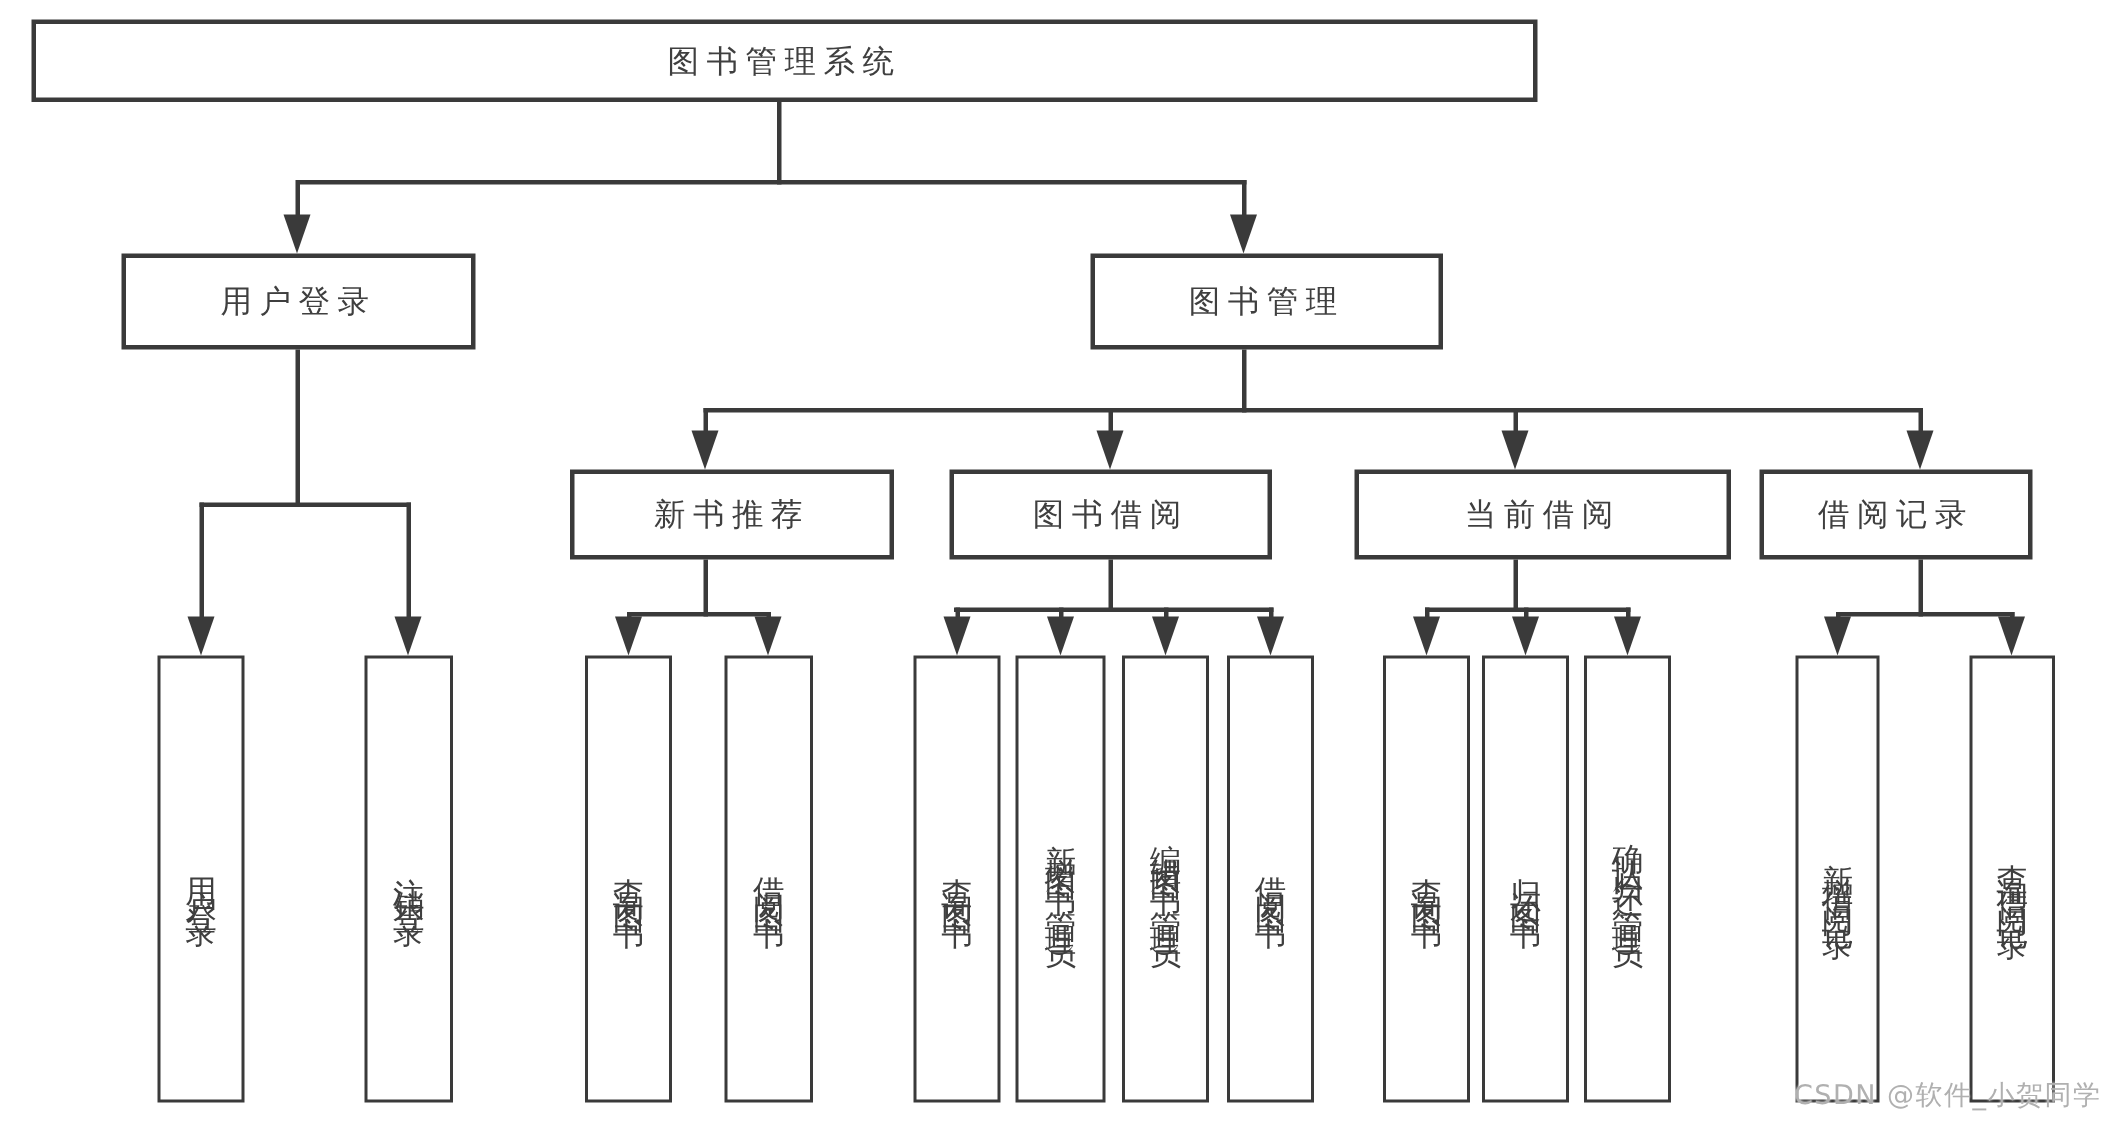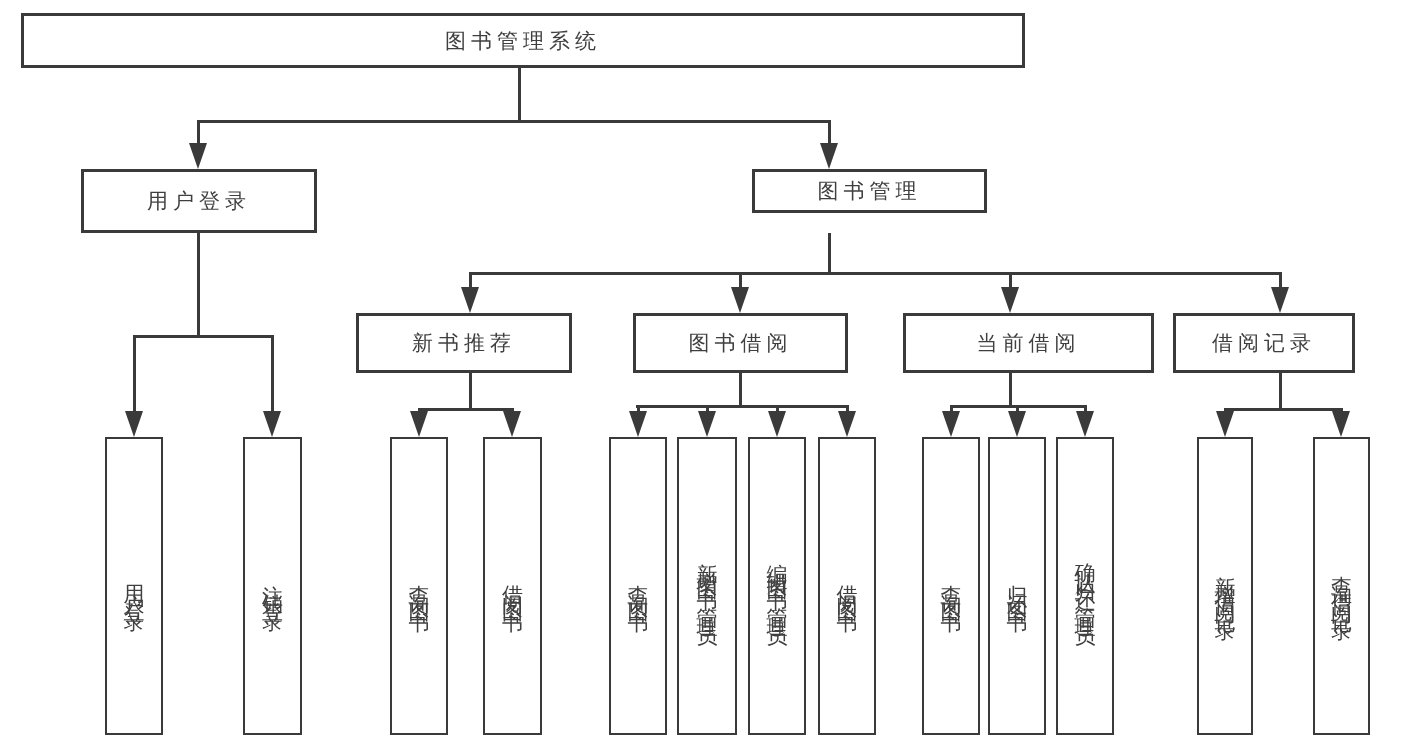--- a/index.html
+++ b/index.html
@@ -22,25 +22,25 @@
 
 <div class="canvas" id="canvas">
 
   <div class="node" style="left:21px;top:13px;width:1004px;height:55px">
     <span class="lbl">图书管理系统</span>
   </div>
 
   <div class="node" style="left:81px;top:169px;width:236px;height:64px">
     <span class="lbl">用户登录</span>
   </div>
-  <div class="node" style="left:752px;top:169px;width:235px;height:44px">
+  <div class="node" style="left:727px;top:169px;width:235px;height:64px">
     <span class="lbl">图书管理</span>
   </div>
 
-  <div class="node" style="left:356px;top:313px;width:216px;height:60px">
+  <div class="node" style="left:380px;top:313px;width:216px;height:60px">
     <span class="lbl">新书推荐</span>
   </div>
   <div class="node" style="left:633px;top:313px;width:215px;height:60px">
     <span class="lbl">图书借阅</span>
   </div>
   <div class="node" style="left:903px;top:313px;width:251px;height:60px">
     <span class="lbl">当前借阅</span>
   </div>
   <div class="node" style="left:1173px;top:313px;width:182px;height:60px">
     <span class="lbl">借阅记录</span>
@@ -83,20 +83,21 @@
     <span class="lbl">确认归还（管理员）</span>
   </div>
 
   <div class="node leaf" style="left:1197px;top:437px;width:56px;height:298px">
     <span class="lbl">新增借阅记录</span>
   </div>
   <div class="node leaf" style="left:1313px;top:437px;width:57px;height:298px">
     <span class="lbl">查询借阅记录</span>
   </div>
 
+  <div class="watermark">CSDN @软件_小贺同学</div>
 <div class="line" style="left: 517.5px; top: 68px; width: 3px; height: 55px;"></div>
     <div class="line" style="left: 196.5px; top: 233px; width: 3px; height: 105px;"></div>
     <div class="line" style="left: 827.5px; top: 233px; width: 3px; height: 42px;"></div>
     <div class="line" style="left: 468.5px; top: 373px; width: 3px; height: 38px;"></div>
     <div class="line" style="left: 738.5px; top: 373px; width: 3px; height: 35px;"></div>
     <div class="line" style="left: 1008.5px; top: 373px; width: 3px; height: 35px;"></div>
     <div class="line" style="left: 1278.5px; top: 373px; width: 3px; height: 38px;"></div>
     <div class="line" style="left: 198px; top: 120px; width: 633px; height: 3px;"></div>
     <div class="line" style="left: 133px; top: 335px; width: 141px; height: 3px;"></div>
     <div class="line" style="left: 469px; top: 272px; width: 813px; height: 3px;"></div>

